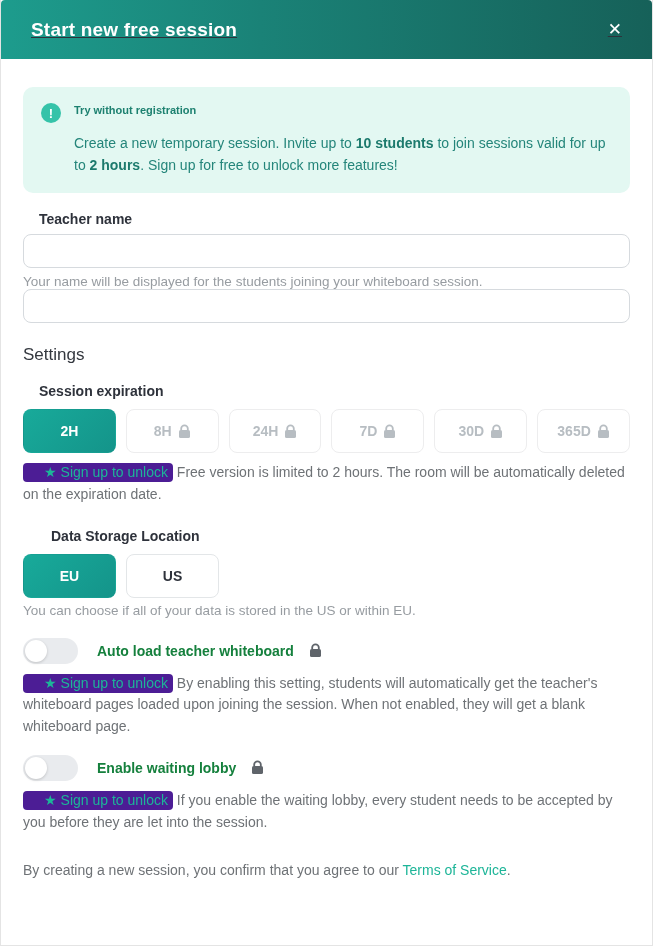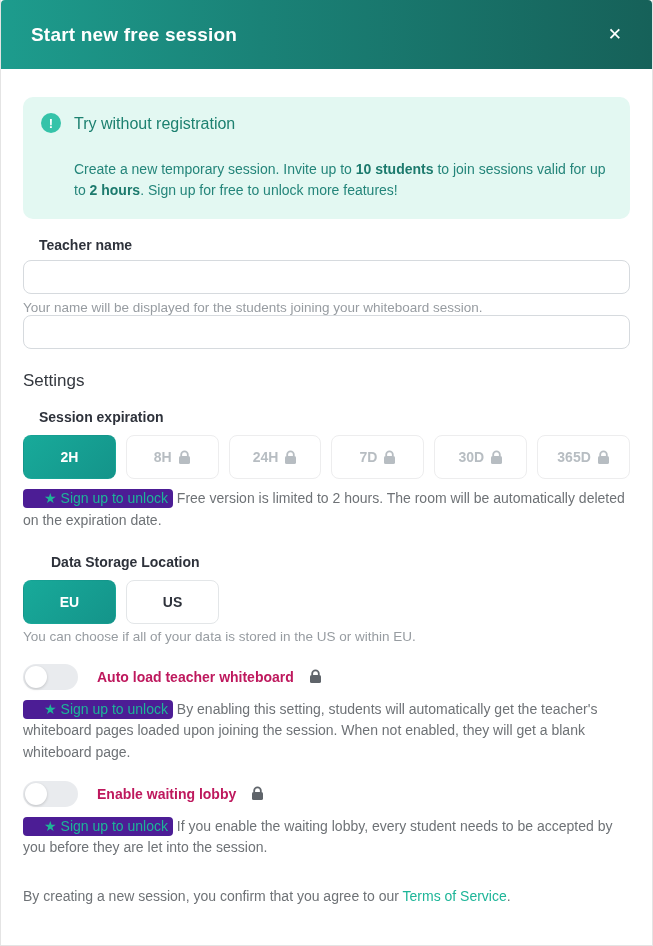--- a/index.html
+++ b/index.html
@@ -8,25 +8,26 @@
     font-family:"Liberation Sans","DejaVu Sans",sans-serif;
     background:#fff;
     color:#2e323b;
     width:653px; height:946px;
     border-left:1px solid #e4e4e4;
     border-right:1px solid #e4e4e4;
     border-bottom:1px solid #e4e4e4;
     overflow:hidden;
   }
   .modal-header {
-    height:69px;
+    height:59px;
     background:linear-gradient(to right,#1d9c8d 0%,#1a8277 40%,#166159 100%);
     display:flex; align-items:center; justify-content:space-between;
     padding:0 30px;
     border-radius:4px 4px 0 0;
+    text-decoration:underline;
   }
   .modal-title { color:#fff; font-size:19px; font-weight:700; letter-spacing:.2px; }
   .close-btn {
     color:#fff; font-size:17px; font-weight:700; cursor:pointer;
     background:none; border:none; line-height:1;
     font-family:"Liberation Sans","DejaVu Sans",sans-serif;
   }
   .modal-body { padding:0 22px; }
 
   .info-box {
@@ -38,21 +39,21 @@
   }
   .info-icon {
     flex:0 0 auto;
     width:20px; height:20px; border-radius:50%;
     background:#35c3a9; color:#fff;
     font-size:13px; font-weight:700;
     display:flex; align-items:center; justify-content:center;
     margin-top:1px;
   }
   .info-content { font-size:14px; color:#24857a; line-height:1.55; }
-  .info-title { font-weight:400; color:#1d8170; margin-bottom:22px; font-size:16px; }
+  .info-title { font-weight:700; color:#1d8170; margin-bottom:14px; font-size:11px; }
   .info-content b { font-weight:700; color:#1c7a6d; }
 
   .field-label { font-size:14px; font-weight:700; color:#2e323b; margin-top:18px; margin-bottom:7px;margin-left:16px; }
   .text-input {
     width:100%; height:34px;
     border:1px solid #d6dade; border-radius:8px;
     font-size:14px; padding:0 12px;
     font-family:"Liberation Sans","DejaVu Sans",sans-serif;
     color:#2e323b; outline:none;
   }
@@ -92,21 +93,21 @@
   .toggle {
     width:55px; height:26px; flex:0 0 auto;
     background:#e9ebee; border-radius:13px;
     position:relative; cursor:pointer;
   }
   .toggle .knob {
     position:absolute; top:2px; left:2px;
     width:22px; height:22px; border-radius:50%;
     background:#fff; box-shadow:0 1px 3px rgba(0,0,0,.18);
   }
-  .toggle-label { font-size:14px; font-weight:700; color:#be185d; display:flex; align-items:center; gap:15px; }
+  .toggle-label { font-size:14px; font-weight:700; color:#15803d; display:flex; align-items:center; gap:15px; }
   .toggle-label .lock-icon { color:#5f646a; }
 
   .terms-para { margin-top:29px; font-size:14px; color:#6e7276; }
   .terms-link { color:#1db598; text-decoration:none; cursor:pointer; }
 </style>
 </head>
 <body>
 
 <div class="modal-header">
   <div class="modal-title">Start new free session</div>

